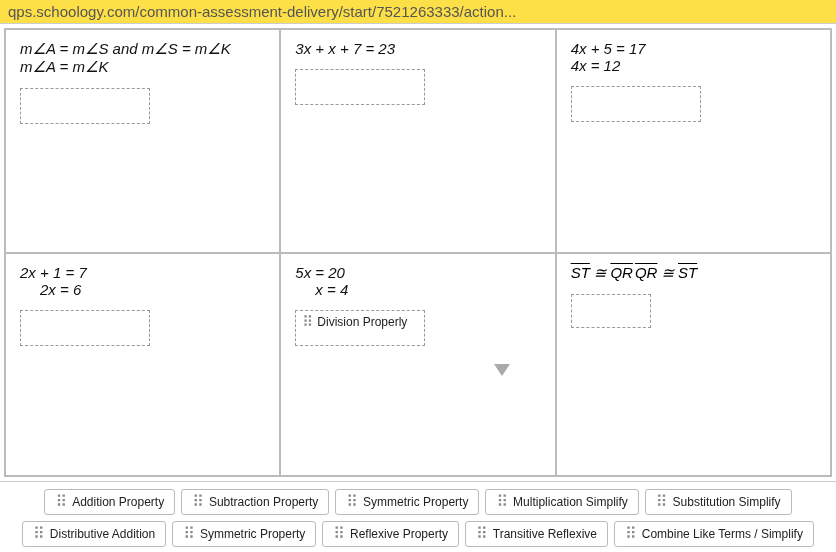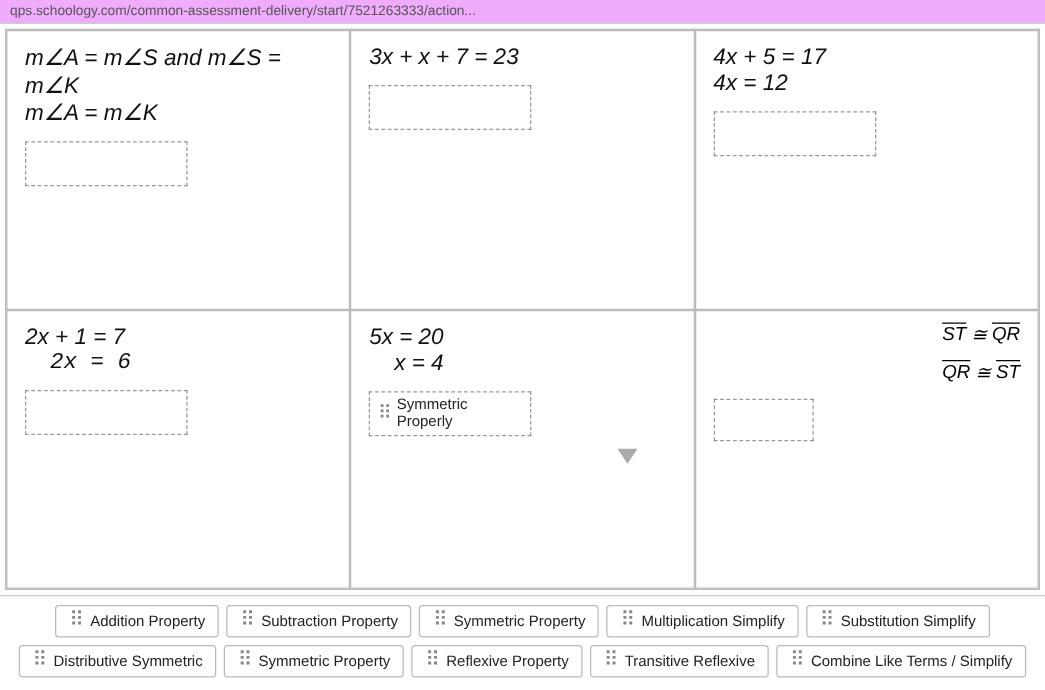--- a/index.html
+++ b/index.html
@@ -6,24 +6,24 @@
     body {
       font-family: Arial, sans-serif;
       background: #fff;
       width: 836px;
       height: 552px;
       overflow: hidden;
       font-size: 14px;
     }
 
     .top-bar {
-      background: #f0abfc;
+      background: #fde047;
       border-bottom: 1px solid #ccc;
       padding: 3px 8px;
-      font-size: 11px;
+      font-size: 15px;
       color: #555;
     }
 
     .main-area {
       display: flex;
       flex-direction: column;
       height: calc(552px - 22px);
     }
 
     .grid-container {
@@ -56,21 +56,21 @@
 
     .drop-box-small {
       border: 1.5px dashed #999;
       width: 80px;
       height: 34px;
       margin-top: 12px;
       background: #fff;
     }
 
     .math-text {
-      font-size: 18px;
+      font-size: 15px;
       font-style: italic;
       color: #111;
     }
 
     .bottom-bar {
       background: #fff;
       border-top: 1px solid #ccc;
       padding: 7px 8px;
       display: flex;
       flex-wrap: wrap;
@@ -152,44 +152,44 @@
       <div class="cell-content">
         <span class="math-text">4<i>x</i> + 5 = 17</span>
         <span class="math-text">4<i>x</i> = 12</span>
         <div class="drop-box"></div>
       </div>
     </div>
 
     <div class="cell">
       <div class="cell-content">
         <span class="math-text">2<i>x</i> + 1 = 7</span>
-        <span class="math-text" style="padding-left:20px;font-family:Liberation Mono, monospace;">2<i>x</i> = 6</span>
+        <span class="math-text" style="padding-left:20px;">2<i>x</i> = 6</span>
         <div class="drop-box"></div>
       </div>
     </div>
 
     <div class="cell" style="position:relative;align-items:center;">
       <div class="cell-content">
         <span class="math-text">5<i>x</i> = 20</span>
         <span class="math-text" style="padding-left:20px;"><i>x</i> = 4</span>
         <div class="drop-box">
 
           <div style="display:flex;align-items:center;padding:2px 6px;font-size:12px;color:#222;">
             <span style="font-size:15px;margin-right:4px;color:#888;">⠿</span>
-            <span>Symmetric Properly</span>
+            <span>Division Properly</span>
           </div>
         </div>
       </div>
 
       <div class="arrow-indicator"></div>
     </div>
 
     <div class="cell">
       <div class="cell-content">
-        <div style="display:flex;flex-direction:column;gap:12px;align-items:flex-end;">
+        <div style="display:flex;gap:2px;">
           <div style="display:flex;align-items:center;font-size:15px;font-style:italic;">
             <span class="overline">ST</span>
             <span style="margin:0 4px;">≅</span>
             <span class="overline">QR</span>
           </div>
           <div style="display:flex;align-items:center;font-size:15px;font-style:italic;">
             <span class="overline">QR</span>
             <span style="margin:0 4px;">≅</span>
             <span class="overline">ST</span>
           </div>
@@ -216,21 +216,21 @@
     <div class="drag-chip">
       <span class="dots">⠿</span>
       <span>Multiplication Simplify</span>
     </div>
     <div class="drag-chip">
       <span class="dots">⠿</span>
       <span>Substitution Simplify</span>
     </div>
     <div class="drag-chip">
       <span class="dots">⠿</span>
-      <span>Distributive Symmetric</span>
+      <span>Distributive Addition</span>
     </div>
     <div class="drag-chip">
       <span class="dots">⠿</span>
       <span>Symmetric Property</span>
     </div>
     <div class="drag-chip">
       <span class="dots">⠿</span>
       <span>Reflexive Property</span>
     </div>
     <div class="drag-chip">

